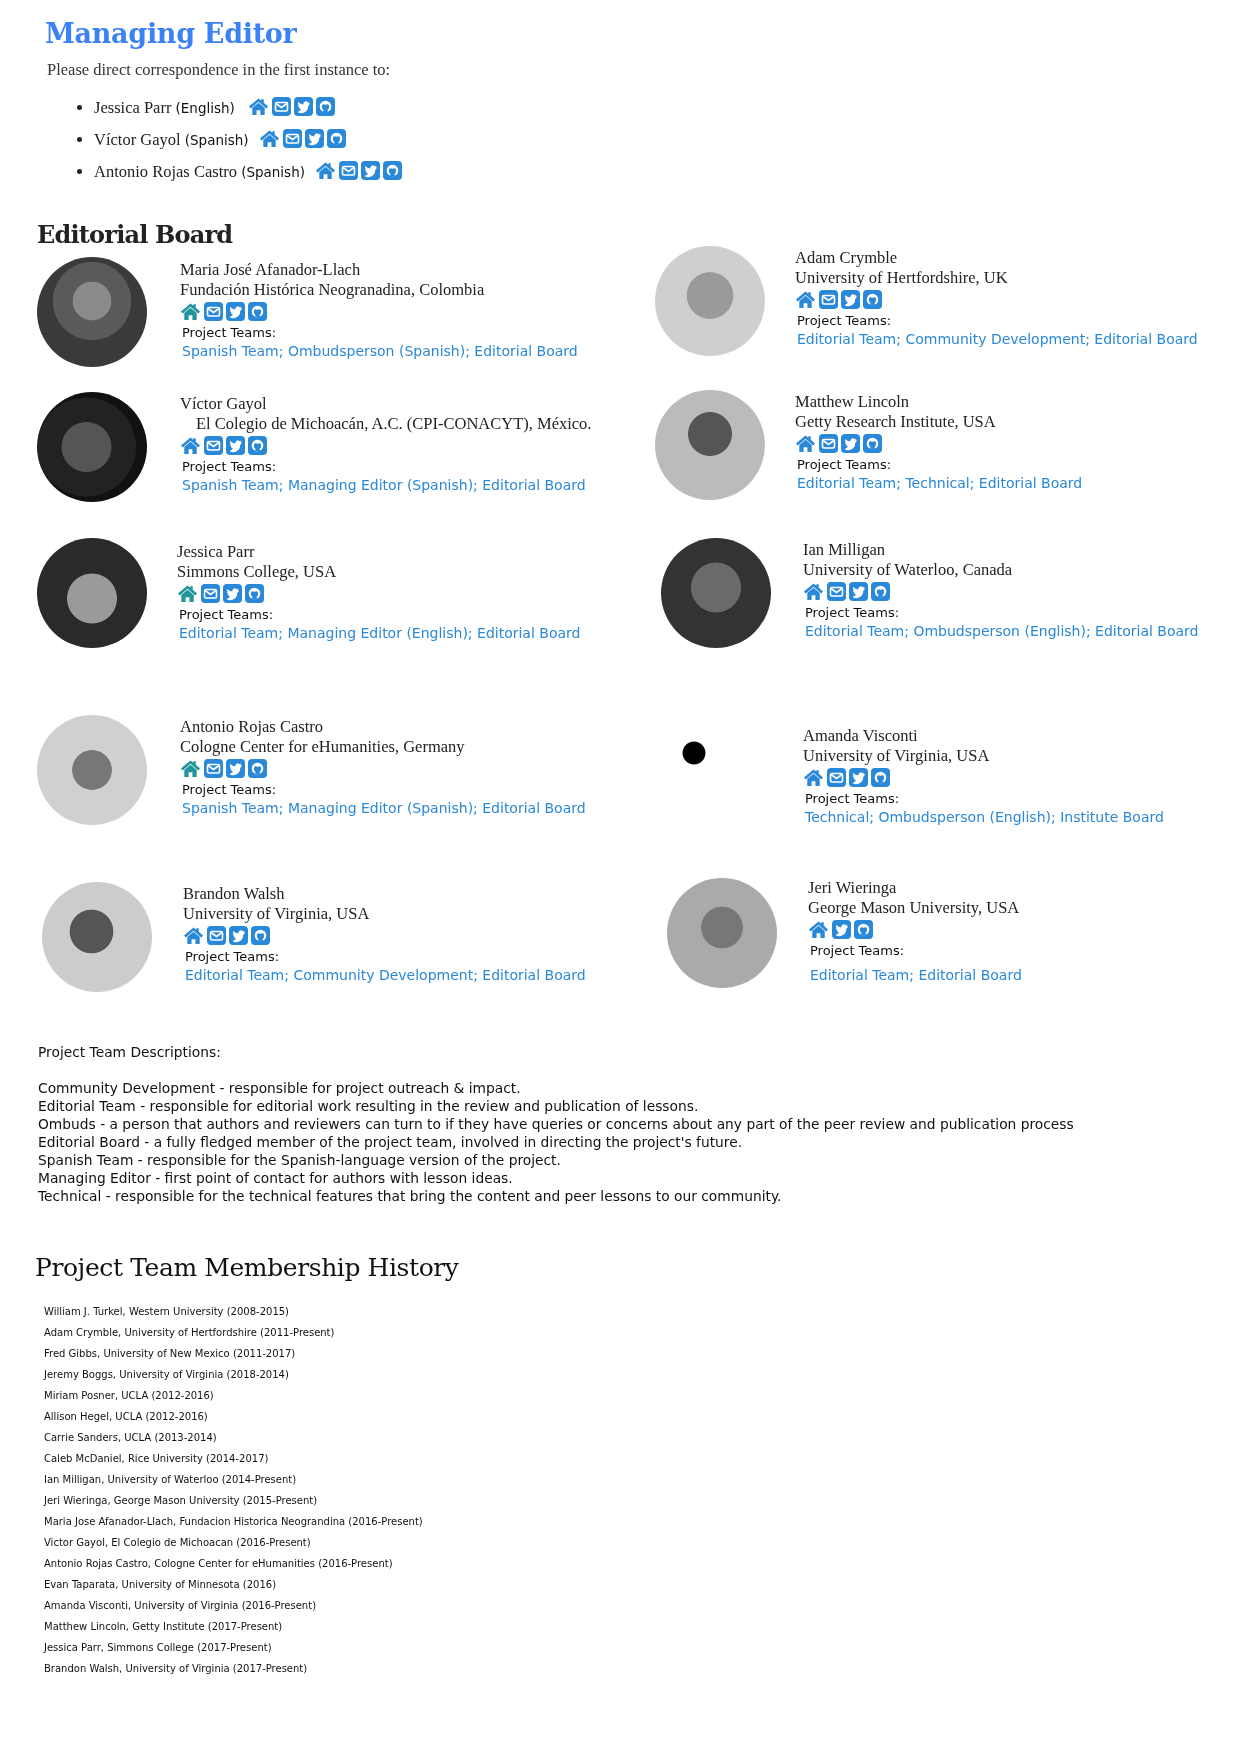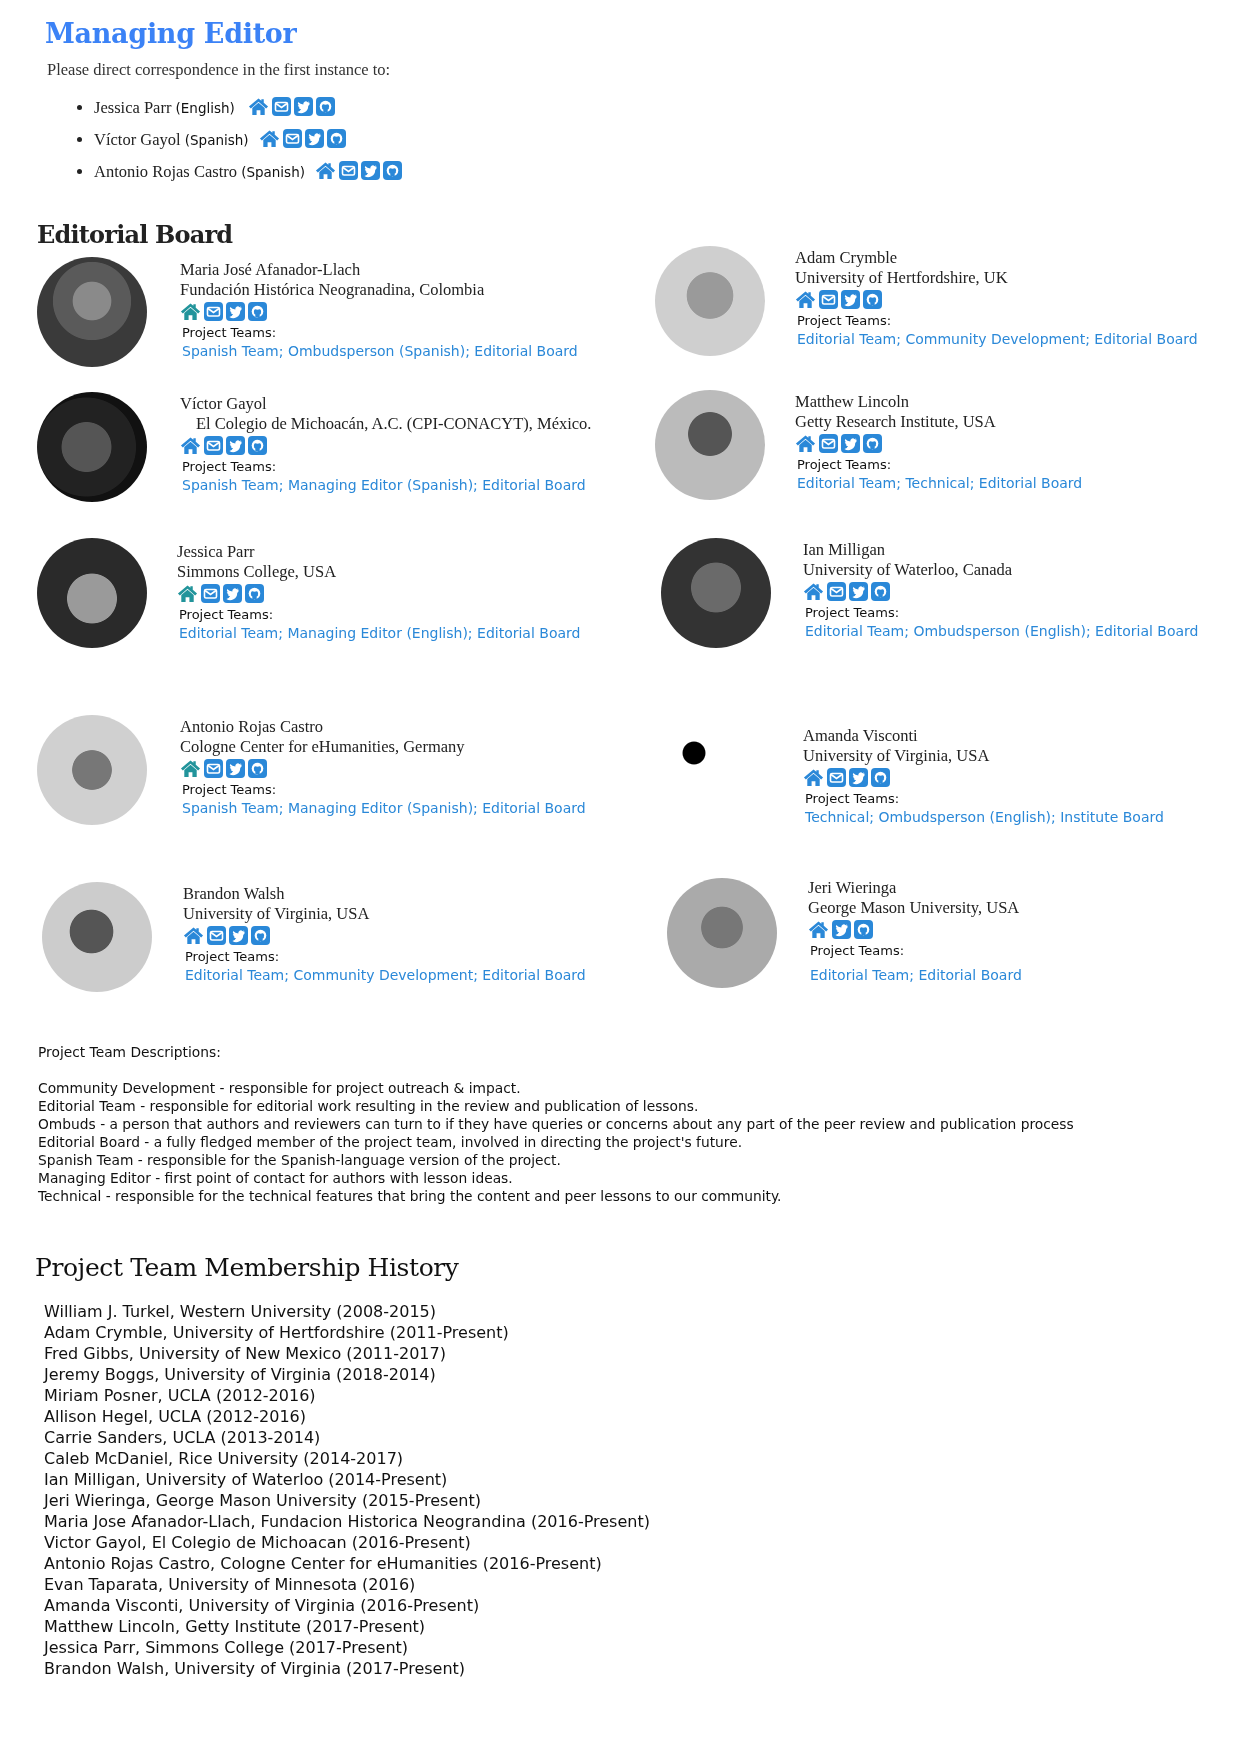--- a/index.html
+++ b/index.html
@@ -23,21 +23,21 @@
 
   .ico { display:inline-block; width:19px; height:19px; }
   .ico-sq { background:#2a88d8; border-radius:4px; display:inline-flex; align-items:center; justify-content:center; }
   .ico-home { width:21px; height:19px; }
   .inline-icons { display:inline-flex; gap:3px; vertical-align:-3px; margin-left:6px; }
 
   .desc { position:absolute; left:38px; top:1043px; font-family:"DejaVu Sans", sans-serif; font-size:13.8px; color:#111; line-height:18px; white-space:pre; }
 
   h2.hist-title { position:absolute; left:30px; top:1248px; margin:5px; font-family:"DejaVu Serif", serif; font-weight:normal; font-size:25px; color:#111; letter-spacing:-0.4px; }
   ul.hist-list { position:absolute; left:44px; top:1301px; margin:0; padding:0; list-style:none; }
-  ul.hist-list li { font-family:"DejaVu Sans", sans-serif; font-size:16px; color:#111; height:21px; line-height:21px; white-space:nowrap; }
+  ul.hist-list li { font-family:"DejaVu Sans", sans-serif; font-size:10px; color:#111; height:21px; line-height:21px; white-space:nowrap; }
 </style>
 </head>
 <body>
 
 <svg width="0" height="0" style="position:absolute">
   <defs>
     <symbol id="sym-home" viewBox="0 0 22 19">
       <path d="M11 1 L1 9.5 L3 11.5 L11 4.6 L19 11.5 L21 9.5 L16.5 5.6 L16.5 2 L14 2 L14 3.4 Z" fill="currentColor"></path>
       <path d="M4.5 11 L11 5.5 L17.5 11 L17.5 18.5 L13 18.5 L13 13.5 L9 13.5 L9 18.5 L4.5 18.5 Z" fill="currentColor"></path>
     </symbol>

